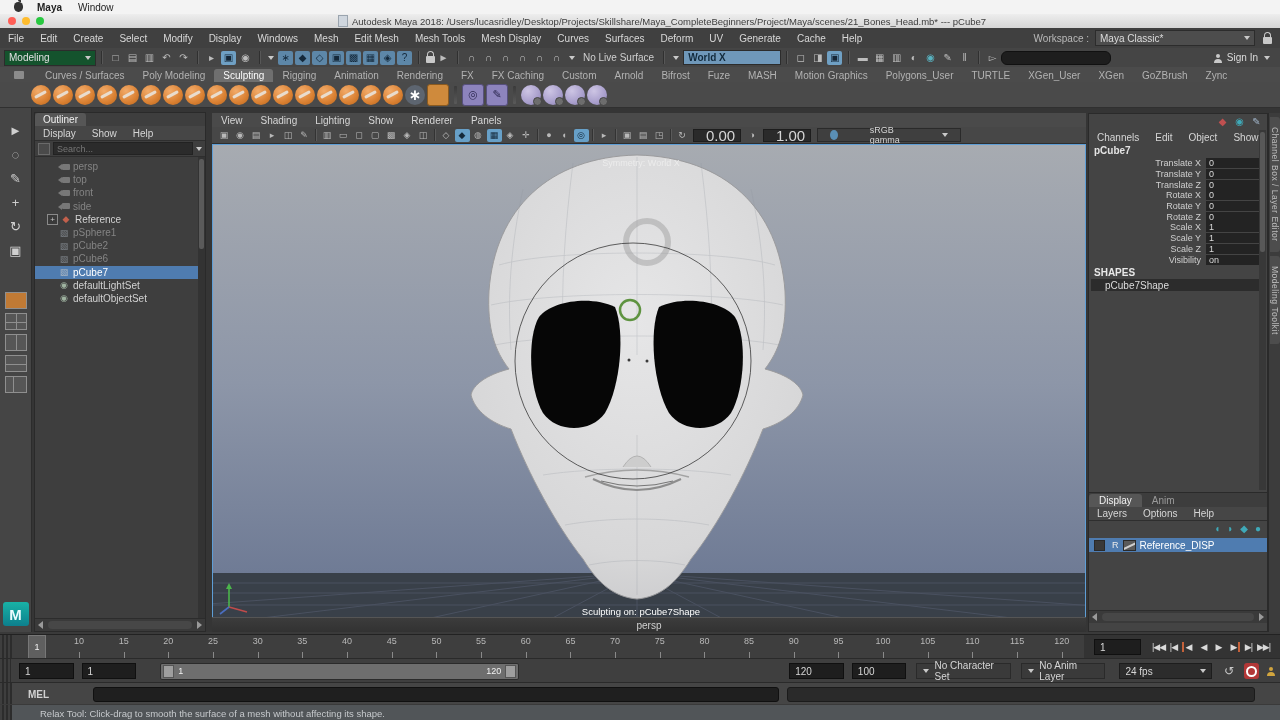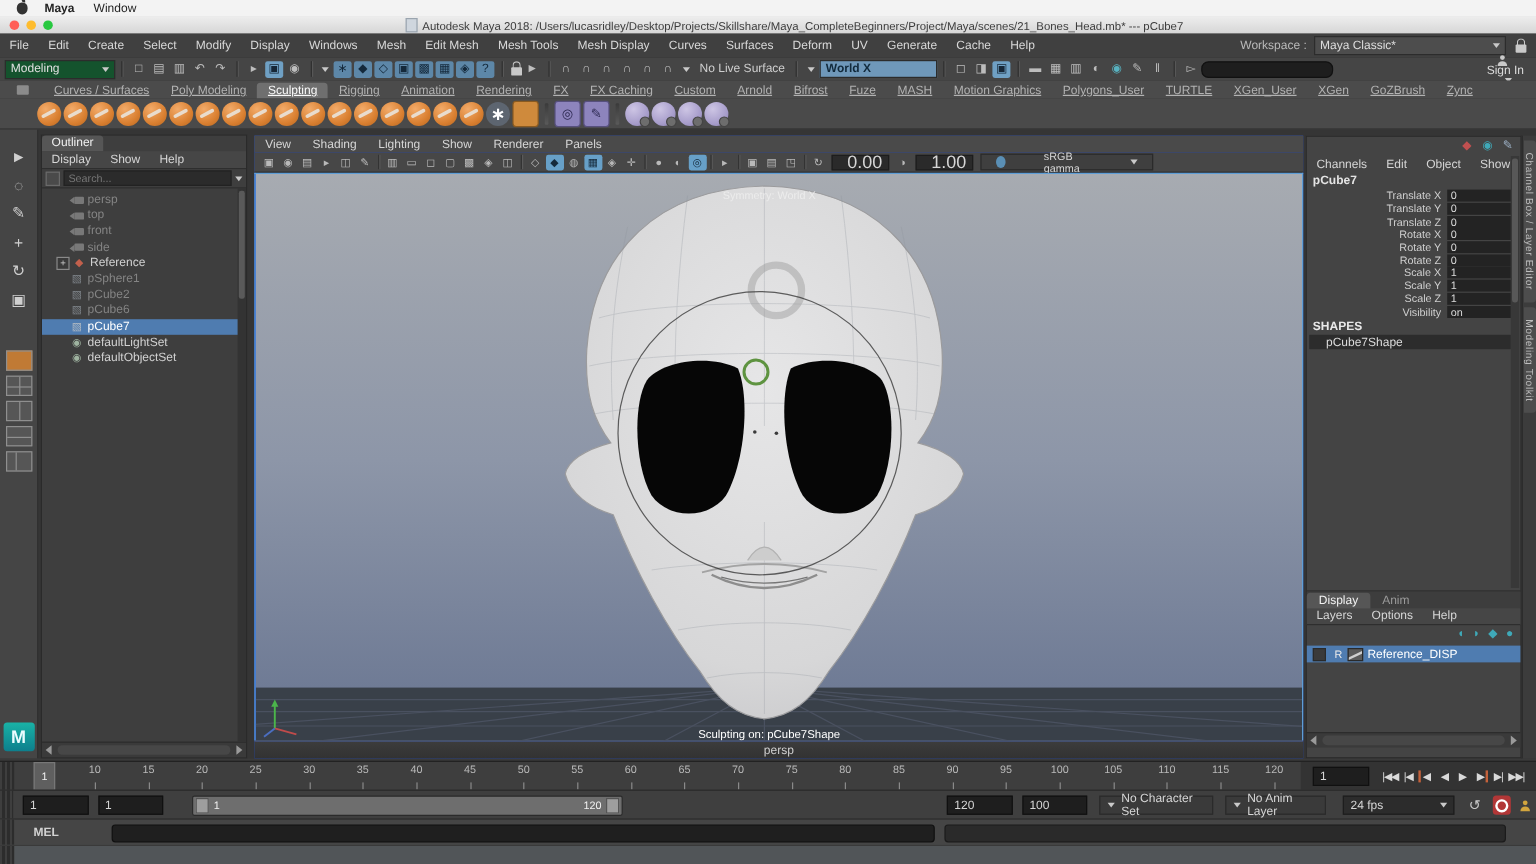--- a/index.html
+++ b/index.html
@@ -45,21 +45,21 @@
   .sico.globe{color:#58b2c0;}
   .symfield{width:88px;height:13px;background:#6f98ba;color:#122a3c;display:flex;align-items:center;padding:0 4px;border:1px solid #2c2c2c;font-weight:bold;}
   .dkinput{width:108px;height:12px;background:#1e1e1e;border:1px solid #111;border-radius:6px;}
   .person{width:8px;height:8px;position:relative;margin-right:5px;}
   .person::before{content:"";position:absolute;top:0;left:2px;width:4px;height:4px;border-radius:50%;background:#c9c9c9;}
   .person::after{content:"";position:absolute;bottom:-1px;left:0;width:8px;height:4px;border-radius:4px 4px 0 0;background:#c9c9c9;}
 
   
   #shelftabs{left:0;top:67px;width:1280px;height:15px;background:#4b4b4b;display:flex;align-items:flex-end;}
   .shelfmenu{width:10px;height:8px;background:#8b8b8b;margin:0 12px 3px 14px;border-radius:1px;}
-  .stab{padding:1px 9px;color:#b2b2b2;font-size:10px;text-decoration:underline;}
+  .stab{padding:1px 9px;color:#b2b2b2;font-size:10px;}
   .stab.active{background:#6f6f6f;color:#fafafa;border-radius:3px 3px 0 0;}
   #shelficons{left:0;top:82px;width:1280px;height:26px;background:#4a4a4a;border-bottom:1px solid #303030;display:flex;align-items:center;padding-left:30px;box-sizing:border-box;}
   .shico{width:20px;height:20px;margin:0 1px;display:flex;align-items:center;justify-content:center;}
   .shico.orange{border-radius:50%;background:radial-gradient(circle at 35% 30%,#f2ab6a,#d97f30 62%,#b56722);position:relative;}
   .shico.orange::after{content:"";position:absolute;left:3px;top:8px;width:13px;height:3px;background:#e9e3da;border-radius:2px;transform:rotate(-28deg);opacity:.9;}
   .shico.snow{border-radius:50%;background:#5d6570;color:#fff;font-size:15px;font-weight:bold;}
   .shico.po{border-radius:3px;background:#cf8a3c;border:1px solid #8a5a20;}
   .shico.pp{border-radius:3px;background:#8d84bd;border:1px solid #57507e;color:#2c2850;font-size:11px;}
   .shico.lav{border-radius:50%;background:radial-gradient(circle at 35% 30%,#cdc5e4,#a79dcb 62%,#877cae);position:relative;}
   .shico.lav::after{content:"";position:absolute;right:-1px;bottom:-1px;width:7px;height:7px;border-radius:50%;background:#6d6d6d;border:1px solid #444;}
@@ -313,21 +313,21 @@
         <span class="sico">▦</span>
         <span class="sico">▥</span>
         <span class="sico">◐</span>
         <span class="sico globe">◉</span>
         <span class="sico">✎</span>
         <span class="sico">‖</span>
       </div>
     <span class="sl-sep"></span>
     <span class="sico">▻</span>
     <div class="dkinput"></div>
-    <div class="row" style="margin-left:auto;margin-right:10px;flex-direction:column;">
+    <div class="row" style="margin-left:auto;margin-right:10px;">
       <span class="person"></span>
       <span style="color:#dcdcdc;">Sign In</span>
       <span class="caret" style="margin-left:6px;"></span>
     </div>
   </div>
 
   <div id="shelftabs" class="abs">
     <span class="shelfmenu"></span>
     <div style="display:flex;align-items:flex-end;">
 
@@ -844,15 +844,16 @@
 
   <div id="melrow" class="abs">
     <div class="grip" style="height:100%;"></div>
     <span id="mellabel">MEL</span>
     <input id="melinput" style="">
     <div id="meloutput"></div>
   </div>
 
   <div id="helprow" class="abs">
     <div class="grip" style="height:100%;"></div>
+    <span id="helptext">Relax Tool: Click-drag to smooth the surface of a mesh without affecting its shape.</span>
   </div>
 
 </div>
 
 </body></html>

